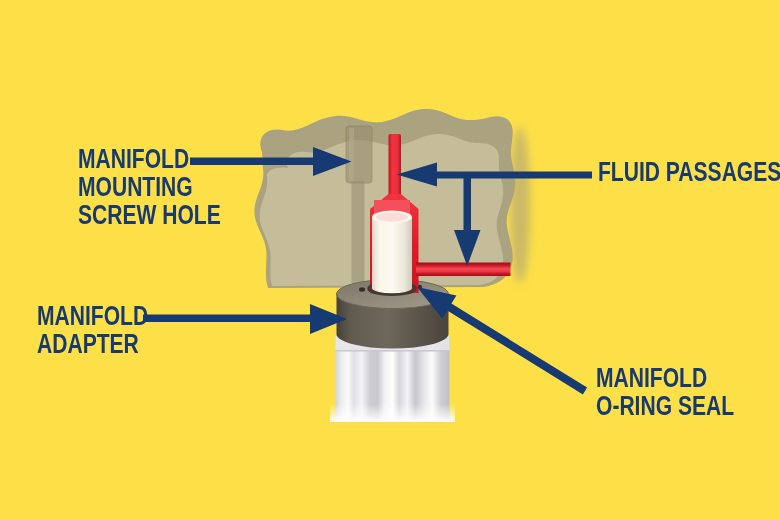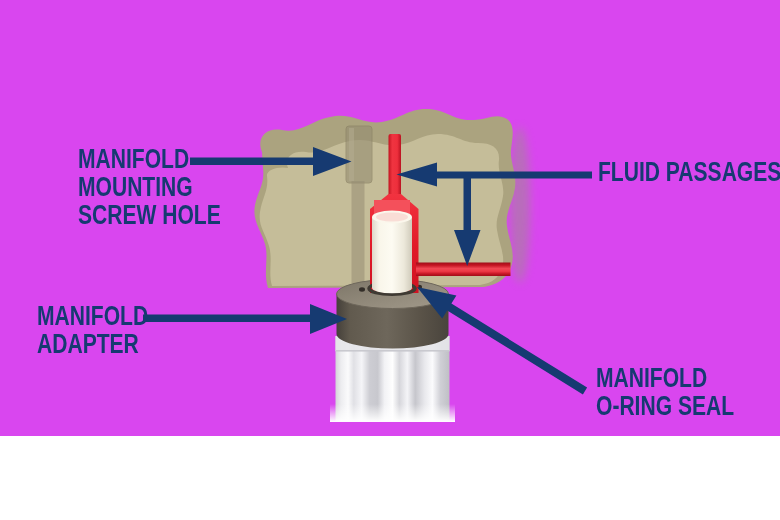--- a/index.html
+++ b/index.html
@@ -1,16 +1,16 @@
 <!DOCTYPE html>
 <html><head>
 <meta charset="utf-8">
 <style>
   html,body{margin:0;padding:0;background:#ffffff;}
-  .canvas{position:relative;width:780px;height:436px;background:#d946ef;overflow:hidden;
+  .canvas{position:relative;width:780px;height:520px;background:#fde047;overflow:hidden;
           font-family:"Liberation Sans",sans-serif;}
   .canvas svg{position:absolute;left:0;top:0;}
   .label{position:absolute;color:#163a71;font-weight:700;font-size:27px;line-height:28px;
          letter-spacing:0px;white-space:nowrap;transform:scaleX(0.78);transform-origin:0 0;}
   .label span{display:block;}
 </style>
 </head>
 <body>
 
 <div class="canvas">

